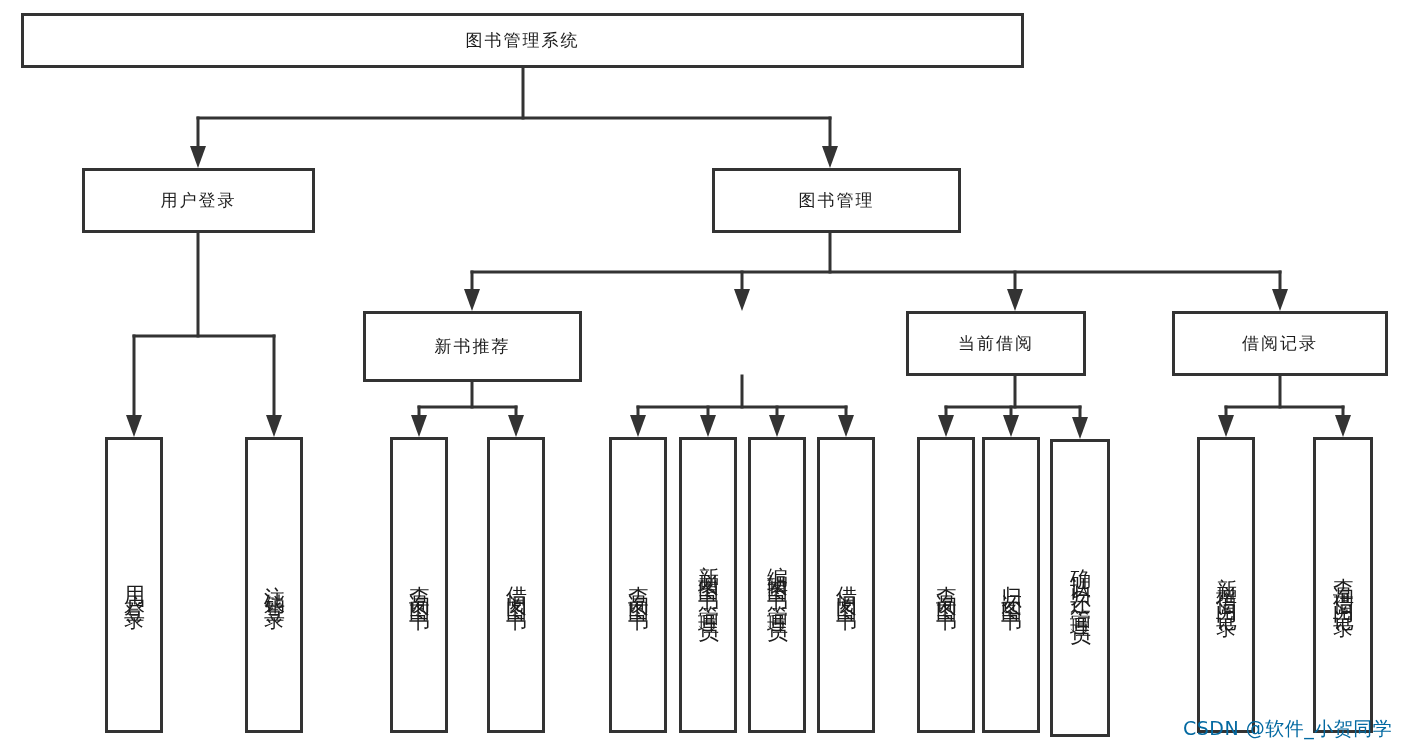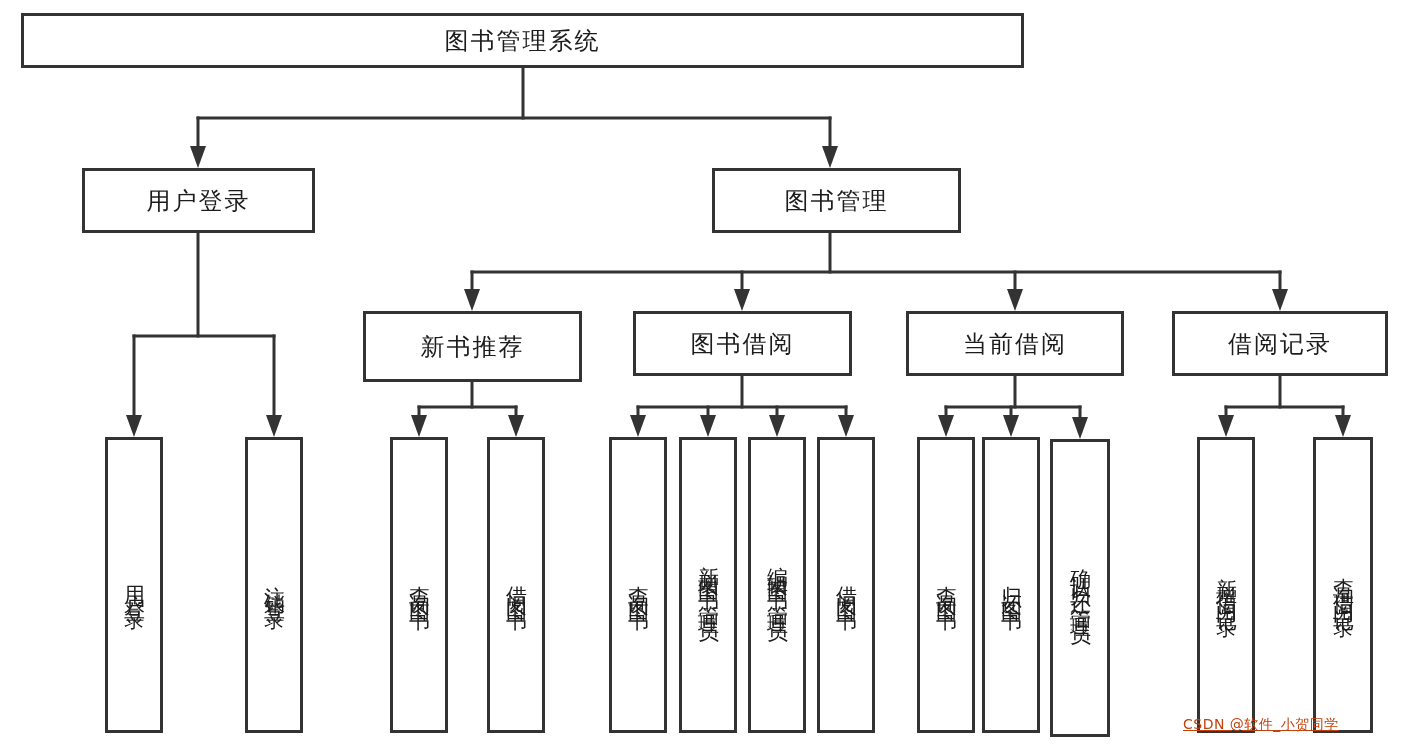--- a/index.html
+++ b/index.html
@@ -29,42 +29,41 @@
     box-sizing: border-box;
     background: #ffffff;
     border: 3px solid #333333;
     display: flex;
     align-items: center;
     justify-content: center;
     color: #1c1c1c;
     z-index: 2;
   }
   .box .hlabel {
-    font-size: 24px;
+    font-size: 17px;
     letter-spacing: 2px;
     white-space: nowrap;
   }
   .box .vlabel {
     writing-mode: vertical-rl;
     text-orientation: mixed;
     font-size: 21px;
     letter-spacing: 8px;
     line-height: 1;
     white-space: nowrap;
   }
   .watermark {
     position: absolute;
     left: 1183px;
     top: 716px;
-    font-size: 14px;
+    font-size: 19px;
     letter-spacing: 0.5px;
-    color: #c2410c;
+    color: #0369a1;
     z-index: 5;
     white-space: nowrap;
-    text-decoration: underline;
   }
 </style>
 </head>
 <body>
 
 <div class="stage">
 
   <svg class="connectors" width="1405" height="747">
     <g stroke="#333333" stroke-width="3" fill="none" stroke-linecap="square">
 
@@ -141,24 +140,21 @@
   <div class="box" style="left:82px;top:168px;width:233px;height:65px">
     <span class="hlabel">用户登录</span>
   </div>
   <div class="box" style="left:712px;top:168px;width:249px;height:65px">
     <span class="hlabel">图书管理</span>
   </div>
 
   <div class="box" style="left:363px;top:311px;width:219px;height:71px">
     <span class="hlabel">新书推荐</span>
   </div>
-  <div class="box" style="left:633px;top:311px;width:219px;height:65px">
-    <span class="hlabel">图书借阅</span>
-  </div>
-  <div class="box" style="left:906px;top:311px;width:218px;height:65px">
+  <div class="box" style="left:906px;top:311px;width:180px;height:65px">
     <span class="hlabel">当前借阅</span>
   </div>
   <div class="box" style="left:1172px;top:311px;width:216px;height:65px">
     <span class="hlabel">借阅记录</span>
   </div>
 
   <div class="box" style="left:105px;top:437px;width:58px;height:296px">
     <span class="vlabel">用户登录</span>
   </div>
   <div class="box" style="left:245px;top:437px;width:58px;height:296px">

